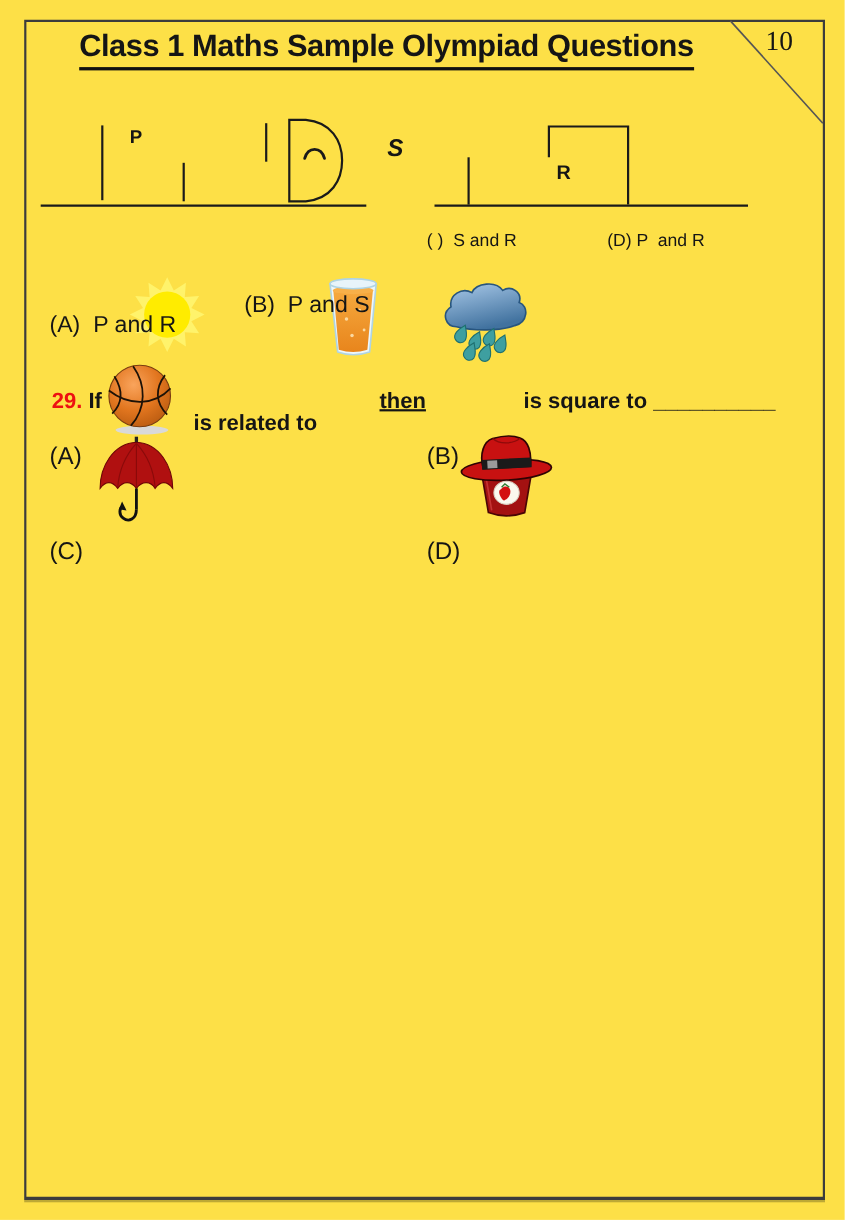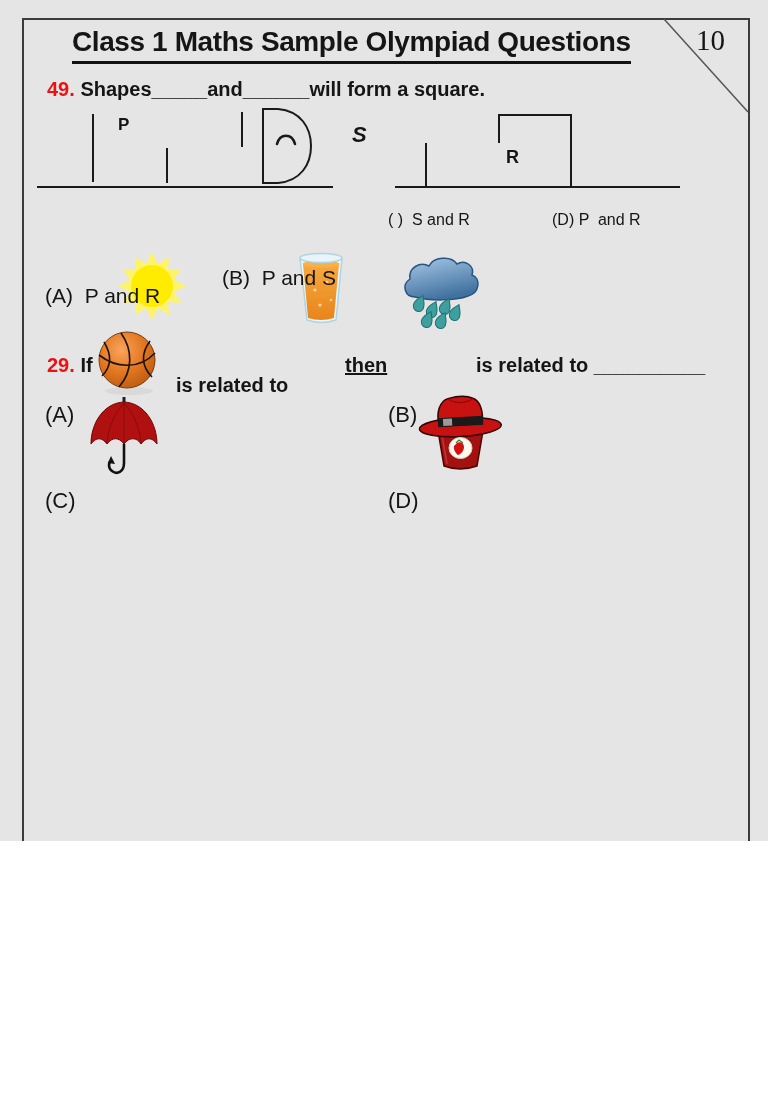--- a/index.html
+++ b/index.html
@@ -1,23 +1,23 @@
 <!DOCTYPE html>
 <html><head>
 <meta charset="utf-8">
 <style>
   html,body{margin:0;padding:0;background:#fff;}
-  .page{position:relative;width:768px;height:841px;background:#e5e5e5;overflow:hidden;
+  .page{position:relative;width:768px;height:1109px;background:#fde047;overflow:hidden;
         font-family:"Liberation Sans",sans-serif;color:#151515;}
   .frame{position:absolute;left:22px;top:18px;width:724px;height:1068px;
          border:2px solid #3c3c3c;border-bottom-width:3px;box-shadow:0 2px 0 rgba(0,0,0,.25);}
   .abs{position:absolute;z-index:2;}
   .title{left:72px;top:26px;font-size:28px;font-weight:bold;letter-spacing:-0.4px;
          border-bottom:3px solid #111;padding-bottom:3px;white-space:nowrap;}
-  .pagenum{left:696px;top:24px;font-size:29px;font-family:"Liberation Serif",serif;}
+  .pagenum{left:696px;top:24px;font-size:25px;font-family:"Liberation Serif",serif;}
   .qline{font-size:20px;font-weight:bold;white-space:pre;}
   .q49{left:47px;top:78px;}
   .red{color:#ed1111;}
   .figlabel{font-weight:bold;}
   .lblP{left:118px;top:115px;font-size:17px;}
   .lblS{left:352px;top:122px;font-size:22px;font-style:italic;}
   .lblR{left:506px;top:147px;font-size:18px;}
   .opt{font-size:21px;white-space:pre;}
   .optsm{font-size:16px;white-space:pre;}
   .oc{left:388px;top:211px;}
@@ -135,34 +135,33 @@
       </g>
       <ellipse cx="460.5" cy="448" rx="11.5" ry="10.5" fill="#fbf9ef" stroke="#d8cfc0" stroke-width="1"></ellipse>
       <path d="M456,444 C459,441 464,442 464,447 C464,452 459,455 458,455 C456,454 453,449 454,446 Z" fill="#d31010"></path>
       <path d="M456,443 L459,440 L463,443" stroke="#2f7d32" stroke-width="1.3" fill="none"></path>
     </g>
   </svg>
 
   <div class="abs title">Class 1 Maths Sample Olympiad Questions</div>
   <div class="abs pagenum">10</div>
 
-  <div class="abs qline q49"><span class="red">49.</span> <span>Shapes_____and______will form a square.</span></div>
 
   <div class="abs figlabel lblP">P</div>
   <div class="abs figlabel lblS">S</div>
   <div class="abs figlabel lblR">R</div>
 
   <div class="abs optsm oc"><span>( )</span>  <span>S and R</span></div>
   <div class="abs optsm od"><span>(D)</span> <span>P  and R</span></div>
 
   <div class="abs opt oa"><span>(A)</span>  <span>P and R</span></div>
   <div class="abs opt ob"><span>(B)</span>  <span>P and S</span></div>
 
   <div class="abs qline q48a"><span class="red">29.</span> <span>If</span></div>
   <div class="abs qline q48b">is related to</div>
   <div class="abs qline q48c">then</div>
-  <div class="abs qline q48d">is related to __________</div>
+  <div class="abs qline q48d">is square to __________</div>
 
   <div class="abs lab la">(A)</div>
   <div class="abs lab lb">(B)</div>
   <div class="abs lab lc">(C)</div>
   <div class="abs lab ld">(D)</div>
 </div>
 
 </body></html>

